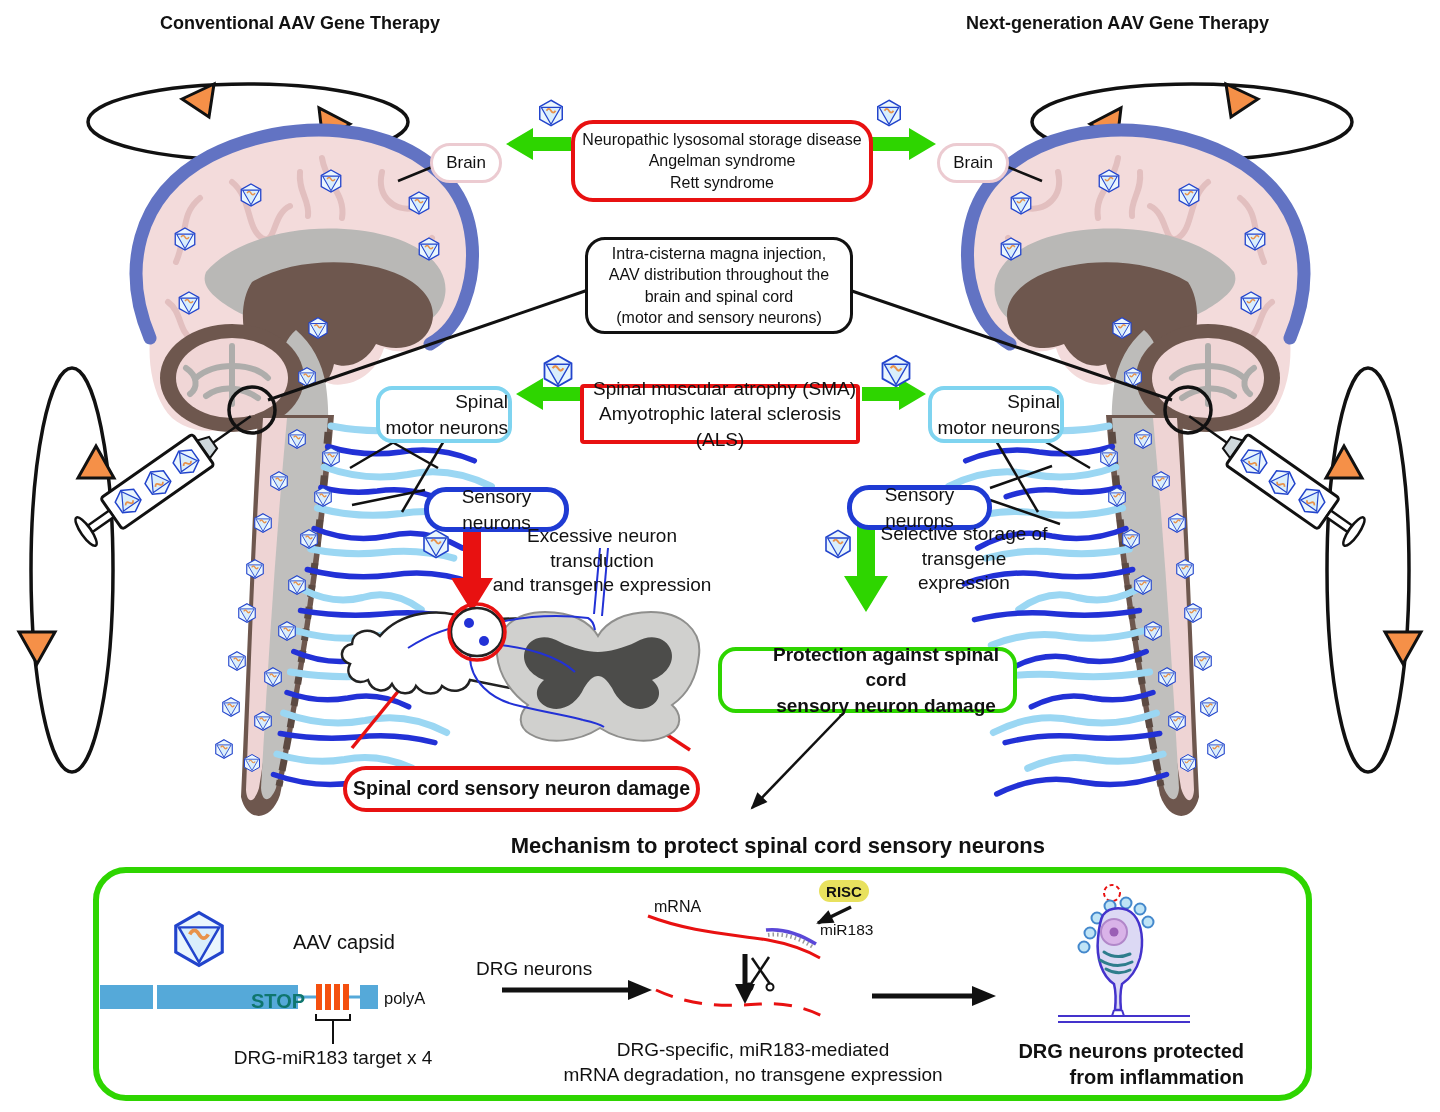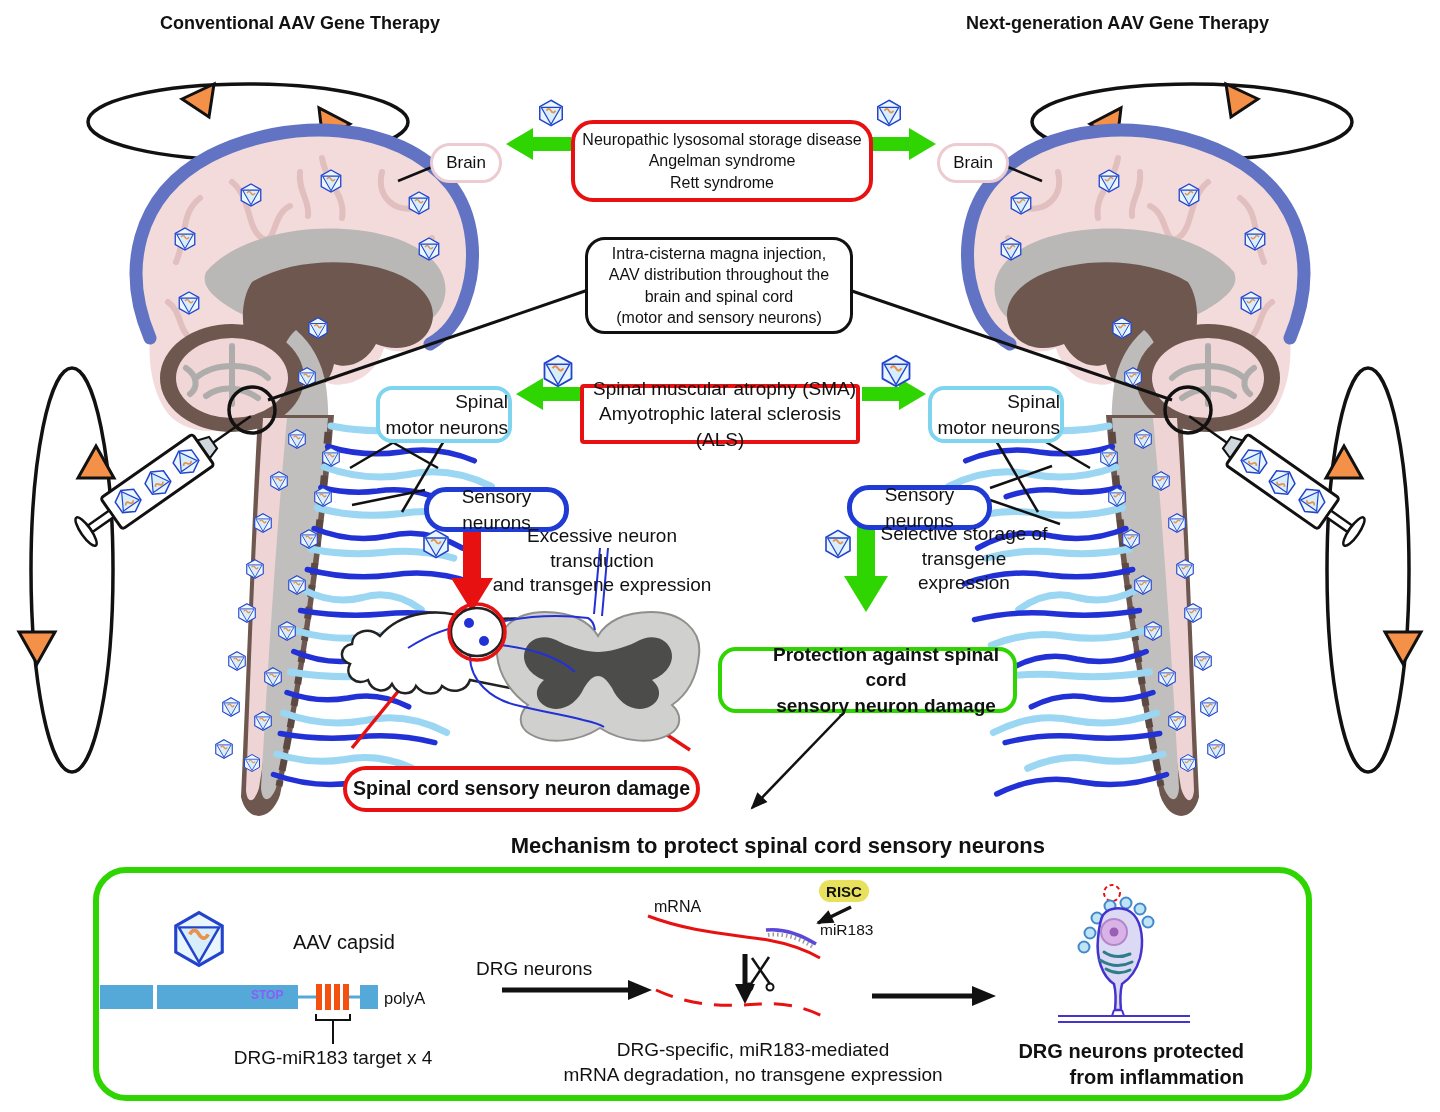--- a/index.html
+++ b/index.html
@@ -317,21 +317,21 @@
     </div>
 
 <div class="box greenbox bold lbl19" style="left:718px;top:627px;width:299px;height:66px;">
   <span>Protection against spinal cord</span>
   <span>sensory neuron damage</span>
 </div>
 
 <div class="txt ctr bold" style="left:355px;top:832px;width:690px;font-size:22px;">Mechanism to protect spinal cord sensory neurons</div>
 
 <div class="txt" style="left:245px;top:929px;font-size:20px;margin-left:48px;">AAV capsid</div>
-<div class="txt bold" style="left:251px;top:988px;font-size:12px;color:#8b5cf6;">STOP</div>
+<div class="txt bold" style="left:251px;top:988px;font-size:20px;color:#0f766e;">STOP</div>
 <div class="txt" style="left:384px;top:988px;font-size:16.5px;">polyA</div>
 <div class="txt ctr lbl19" style="left:225px;top:1046px;width:216px;">DRG-miR183 target x 4</div>
 <div class="txt lbl19" style="left:476px;top:957px;">DRG neurons</div>
 <div class="txt" style="left:654px;top:897px;font-size:16px;">mRNA</div>
 <div class="risc" style="left:819px;top:880px;">
       <span>RISC</span>
     </div>
 <div class="txt" style="left:820px;top:920px;font-size:15.5px;">miR183</div>
 <div class="txt ctr lbl19" style="left:553px;top:1038px;width:400px;">
   <span>DRG-specific, miR183-mediated</span><br>

